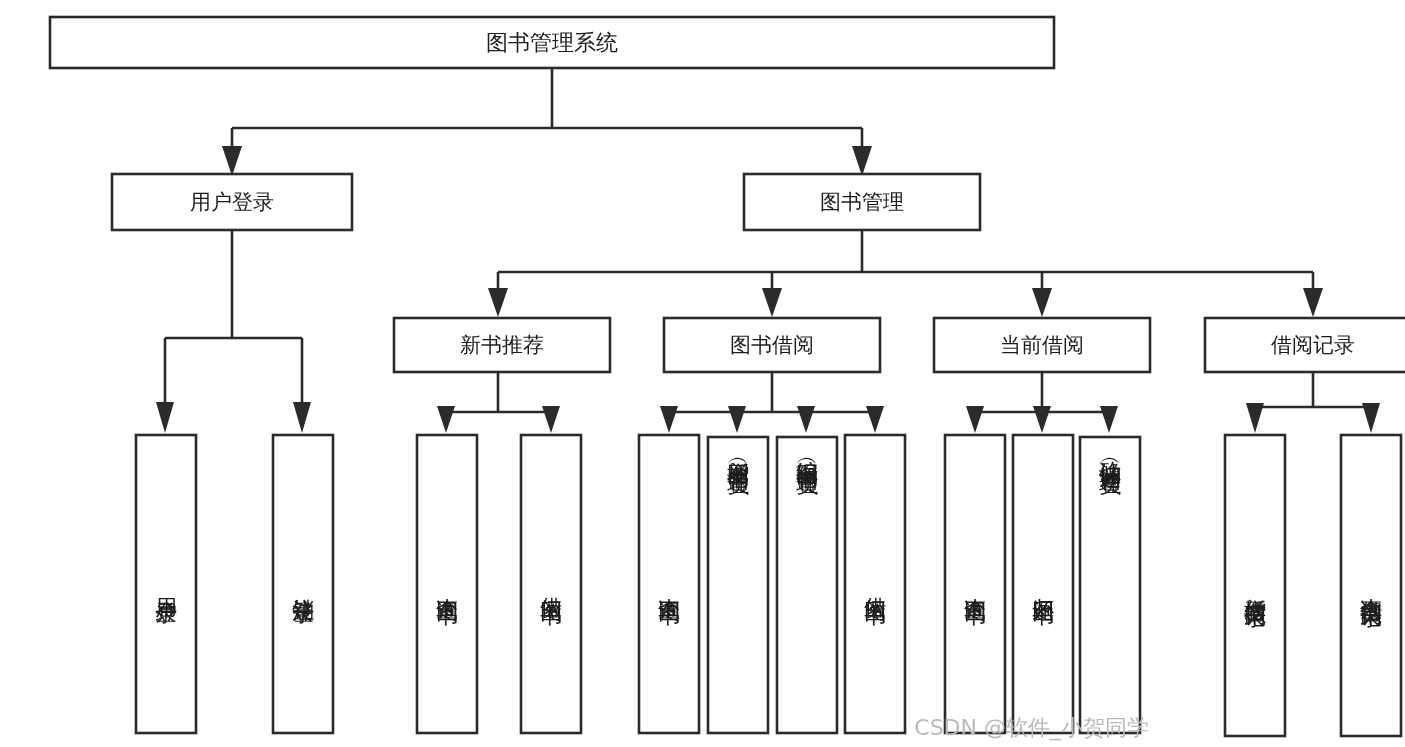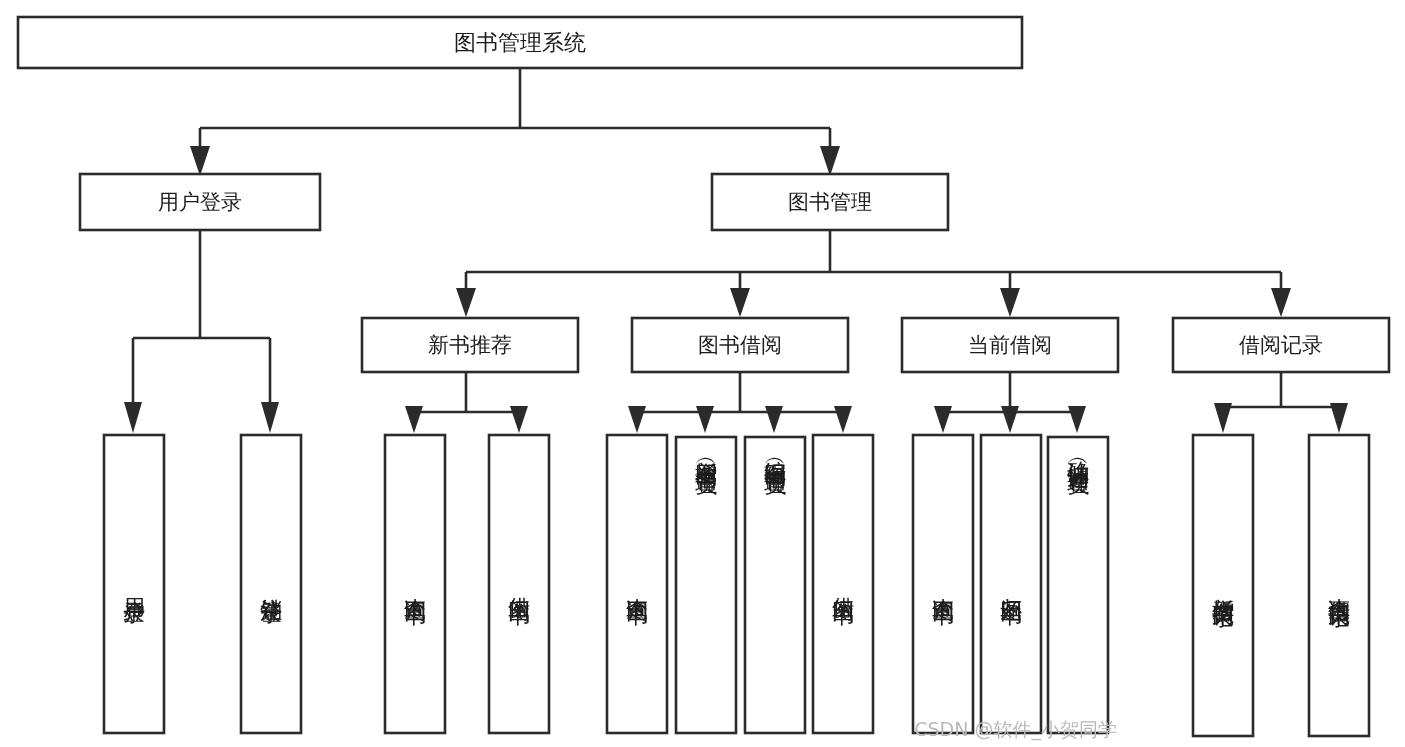--- a/index.html
+++ b/index.html
@@ -12,20 +12,21 @@
     width: 1405px;
     height: 747px;
     overflow: hidden;
     font-family: "DejaVu Sans", "Liberation Sans", sans-serif;
   }
   #diagram-root {
     position: relative;
     width: 1125px;
     height: 747px;
     background: #ffffff;
+    margin-left: 32px;
   }
   svg#diagram-svg {
     position: absolute;
     left: 0;
     top: 0;
     width: 1405px;
     height: 747px;
   }
   .node-box {
     fill: #ffffff;
@@ -74,21 +75,21 @@
   .vlabel.align-top {
     justify-content: flex-start;
     padding-top: 6px;
     box-sizing: border-box;
   }
   #watermark {
     position: absolute;
     right: 8px;
     bottom: 4px;
     font-family: "DejaVu Sans", "Liberation Sans", sans-serif;
-    font-size: 19px;
+    font-size: 22px;
     color: #b9b9b9;
     white-space: nowrap;
     user-select: none;
     text-align: center;
   }
 </style>
 </head>
 <body>
 
 <div id="diagram-root">

